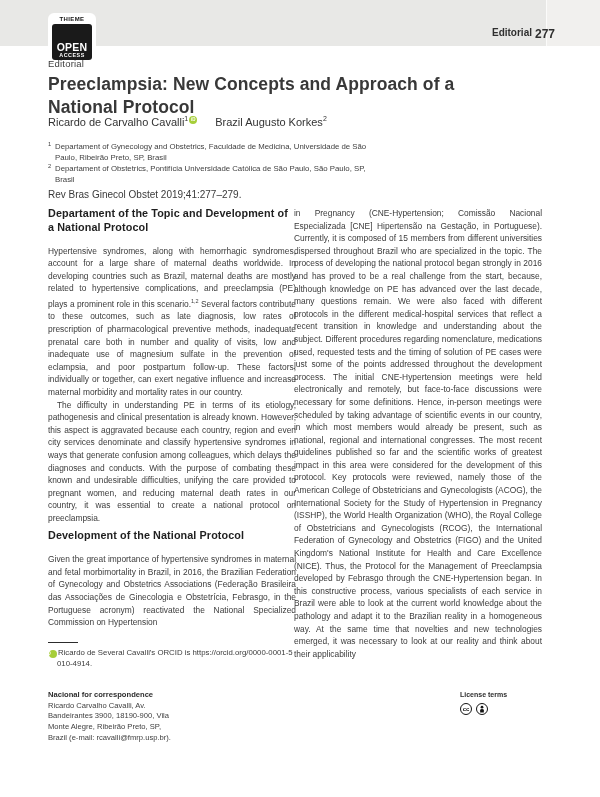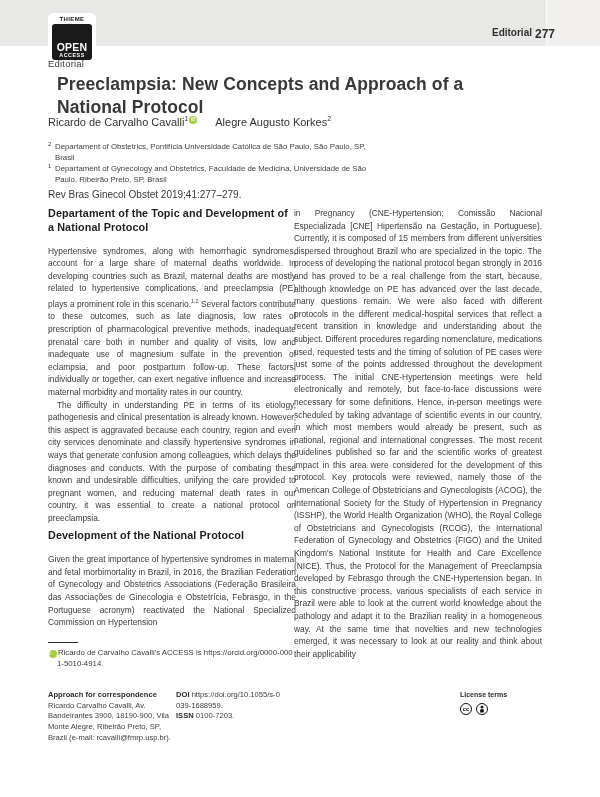--- a/index.html
+++ b/index.html
@@ -19,21 +19,21 @@
   
   .logo { position: absolute; left: 48px; top: 13px; width: 48px; height: 41px; background: #ffffff;
           border-radius: 6px; display: flex; flex-direction: column; align-items: center; padding-top: 3px; }
   .logo-brand { font-size: 6px; font-weight: bold; color: #141414; letter-spacing: 0.4px; line-height: 7px; }
   .logo-box { background: #1a1a1a; border-radius: 3px; width: 40px; margin-top: 1px; padding: 18px 0 2px; text-align: center; }
   .logo-open { font-size: 10.5px; font-weight: bold; color: #ffffff; line-height: 10px; letter-spacing: 0.2px; }
   .logo-access { font-size: 5.4px; font-weight: bold; color: #ffffff; line-height: 6px; letter-spacing: 0.5px; }
 
   
   .kicker { position: absolute; left: 48px; top: 58px; font-size: 9.5px; color: #3d3d3d; letter-spacing: 0.2px; }
-  .title  { position: absolute; left: 57px; top: 73px; width: 470px; font-size: 17.5px; font-weight: bold;
+  .title  { position: absolute; left: 48px; top: 73px; width: 470px; font-size: 17.5px; font-weight: bold;
             color: #383838; line-height: 1.3; letter-spacing: 0.1px; }
   .authors { position: absolute; left: 48px; top: 115px; font-size: 11px; color: #333333; }
   .authors .gap { display: inline-block; width: 18px; }
   sup { font-size: 7px; }
   .orcid-dot { display: inline-block; width: 8px; height: 8px; border-radius: 50%; background: #a6ce39;
                color: #ffffff; font-size: 4.5px; font-weight: bold; text-align: center; line-height: 8px;
                vertical-align: super; margin-left: 1px; }
   .affils { position: absolute; left: 48px; top: 141px; width: 320px; font-size: 7.8px; color: #3e3e3e; line-height: 1.42; }
   .affil { position: relative; padding-left: 7px; }
   .affil .aff-sup { position: absolute; left: 0; top: -1px; font-size: 5.8px; }
@@ -85,61 +85,57 @@
     <div class="logo-box">
       <div class="logo-open">OPEN</div>
       <div class="logo-access">ACCESS</div>
     </div>
   </div>
 
   <div class="kicker">Editorial</div>
   <div class="title">Preeclampsia: New Concepts and Approach of a National Protocol</div>
 
   <div class="authors">
-    <span>Ricardo de Carvalho Cavalli</span><sup>1</sup><span class="orcid-dot">iD</span><span class="gap"></span><span>Alegre Augusto Korkes</span><sup>2</sup>
+    <span>Ricardo de Carvalho Cavalli</span><sup>1</sup><span class="orcid-dot">iD</span><span class="gap"></span><span>Brazil Augusto Korkes</span><sup>2</sup>
   </div>
 
   <div class="affils">
     <div class="affil">
-      <span class="aff-sup">2</span><span>Departament of Obstetrics, Pontifícia Universidade Católica de São Paulo, São Paulo, SP, Brasil</span>
+      <span class="aff-sup">1</span><span>Departament of Gynecology and Obstetrics, Faculdade de Medicina, Universidade de São Paulo, Ribeirão Preto, SP, Brasil</span>
     </div>
     <div class="affil">
-      <span class="aff-sup">1</span><span>Departament of Gynecology and Obstetrics, Faculdade de Medicina, Universidade de São Paulo, Ribeirão Preto, SP, Brasil</span>
+      <span class="aff-sup">2</span><span>Departament of Obstetrics, Pontifícia Universidade Católica de São Paulo, São Paulo, SP, Brasil</span>
     </div>
   </div>
 
   <div class="citation">Rev Bras Ginecol Obstet 2019;41:277–279.</div>
 
   <div class="col-left">
     <h2 class="sec">Departament of the Topic and Development of a National Protocol</h2>
     <p class="body"><span>Hypertensive syndromes, along with hemorrhagic syndromes, account for a large share of maternal deaths worldwide. In developing countries such as Brazil, maternal deaths are mostly related to hypertensive complications, and preeclampsia (PE) plays a prominent role in this scenario.</span><sup>1,2</sup><span> Several factors contribute to these outcomes, such as late diagnosis, low rates of prescription of pharmacological preventive methods, inadequate prenatal care both in number and quality of visits, low and inadequate use of magnesium sulfate in the prevention of eclampsia, and poor postpartum follow-up. These factors, individually or together, can exert negative influence and increase maternal morbidity and mortality rates in our country.</span></p>
     <p class="body indent">The difficulty in understanding PE in terms of its etiology, pathogenesis and clinical presentation is already known. However, this aspect is aggravated because each country, region and even city services denominate and classify hypertensive syndromes in ways that generate confusion among colleagues, which delays the diagnoses and conducts. With the purpose of combating these known and undesirable difficulties, unifying the care provided to pregnant women, and reducing maternal death rates in our country, it was essential to create a national protocol on preeclampsia.</p>
     <h2 class="sec sec2">Development of the National Protocol</h2>
     <p class="body">Given the great importance of hypertensive syndromes in maternal and fetal morbimortality in Brazil, in 2016, the Brazilian Federation of Gynecology and Obstetrics Associations (Federação Brasileira das Associações de Ginecologia e Obstetrícia, Febrasgo, in the Portuguese acronym) reactivated the National Specialized Commission on Hypertension</p>
 
     <div class="footnote">
       <div class="fn-rule"></div>
       <div class="fn-text">
-        <span class="orcid-dot">iD</span><span>Ricardo de Carvalho Cavalli's ACCESS is </span><span class="fn-url">https://orcid.org/0000-0001-5010-4914</span><span>.</span>
+        <span class="orcid-dot">iD</span><span>Ricardo de Several Cavalli's ORCID is </span><span class="fn-url">https://orcid.org/0000-0001-5010-4914</span><span>.</span>
       </div>
     </div>
   </div>
 
   <div class="col-right">
     <p class="body">in Pregnancy (CNE-Hypertension; Comissão Nacional Especializada [CNE] Hipertensão na Gestação, in Portuguese). Currently, it is composed of 15 members from different universities dispersed throughout Brazil who are specialized in the topic. The process of developing the national protocol began strongly in 2016 and has proved to be a real challenge from the start, because, although knowledge on PE has advanced over the last decade, many questions remain. We were also faced with different protocols in the different medical-hospital services that reflect a recent transition in knowledge and understanding about the subject. Different procedures regarding nomenclature, medications used, requested tests and the timing of solution of PE cases were just some of the points addressed throughout the development process. The initial CNE-Hypertension meetings were held electronically and remotely, but face-to-face discussions were necessary for some definitions. Hence, in-person meetings were scheduled by taking advantage of scientific events in our country, in which most members would already be present, such as national, regional and international congresses. The most recent guidelines published so far and the scientific works of greatest impact in this area were considered for the development of this protocol. Key protocols were reviewed, namely those of the American College of Obstetricians and Gynecologists (ACOG), the International Society for the Study of Hypertension in Pregnancy (ISSHP), the World Health Organization (WHO), the Royal College of Obstetricians and Gynecologists (RCOG), the International Federation of Gynecology and Obstetrics (FIGO) and the United Kingdom's National Institute for Health and Care Excellence (NICE). Thus, the Protocol for the Management of Preeclampsia developed by Febrasgo through the CNE-Hypertension began. In this constructive process, various specialists of each service in Brazil were able to look at the current world knowledge about the pathology and adapt it to the Brazilian reality in a homogeneous way. At the same time that novelties and new technologies emerged, it was necessary to look at our reality and think about their applicability</p>
   </div>
 
   <div class="footer-block f-address">
-    <span class="f-label">Approach for correspondence</span><span> Ricardo Carvalho Cavalli, Av. Bandeirantes 3900, 18190-900, Vila Monte Alegre, Ribeirão Preto, SP, Brazil (e-mail: rcavalli@fmrp.usp.br).</span>
+    <span class="f-label">Nacional for correspondence</span><span> Ricardo Carvalho Cavalli, Av. Bandeirantes 3900, 18190-900, Vila Monte Alegre, Ribeirão Preto, SP, Brazil (e-mail: rcavalli@fmrp.usp.br).</span>
   </div>
 
-  <div class="footer-block f-doi">
-    <span class="f-label">DOI</span><span class="f-url"> https://doi.org/10.1055/s-0039-1688959.</span><br>
-    <span class="f-label">ISSN</span><span> 0100-7203.</span>
-  </div>
 
 
   <div class="footer-block f-lic">
     <div class="lic-label">License terms</div>
     <div class="lic-icons">
       <span class="cc-circle">cc</span>
       <span class="cc-circle">
         <svg width="8" height="8" viewBox="0 0 10 10" fill="#141414">
             <circle cx="5" cy="2.7" r="1.7"></circle>
             <path d="M2.7 9.5 L2.7 6.6 Q2.7 4.9 5 4.9 Q7.3 4.9 7.3 6.6 L7.3 9.5 Z"></path>

